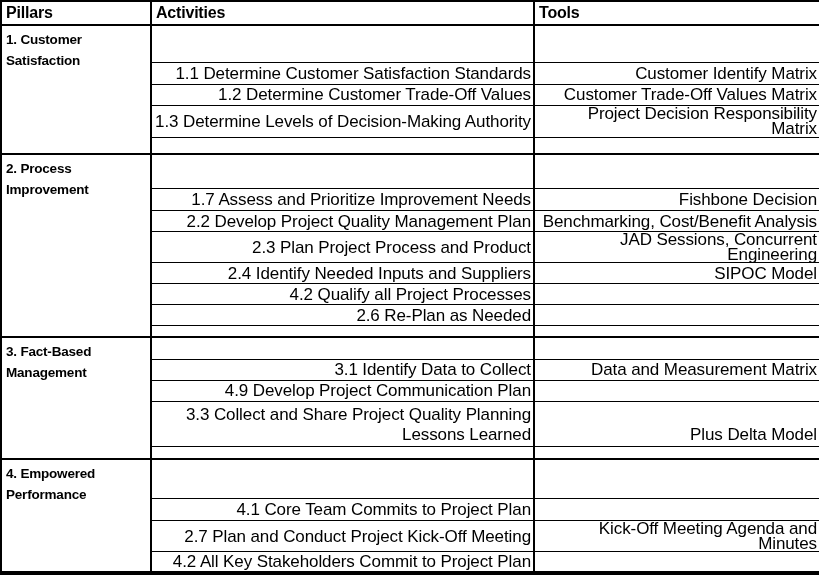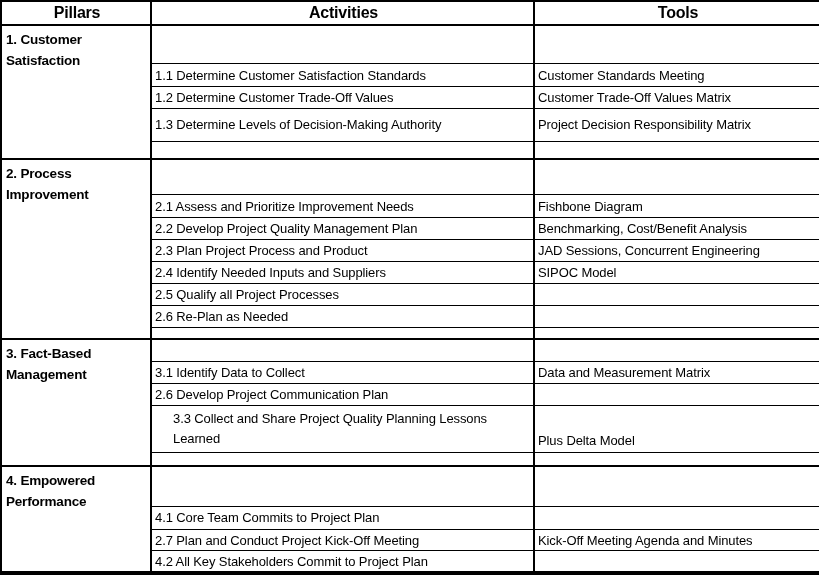--- a/index.html
+++ b/index.html
@@ -28,21 +28,21 @@
   col.c2 { width: 383px; }
   col.c3 { width: 286px; }
 
   th, td {
     border: 1px solid #000000;
     padding: 0 2px 0 3px;
     overflow: hidden;
     white-space: normal;
   }
   th {
-    text-align: center;
+    text-align: left;
     vertical-align: middle;
     font-size: 16px;
     font-weight: bold;
     border-bottom-width: 2px;
     letter-spacing: -0.2px;
     padding-left: 4px;
   }
   
   .sep { border-left-width: 2px; }
 
@@ -54,23 +54,24 @@
     font-weight: bold;
     font-size: 13.5px;
     line-height: 21px;
     padding-top: 3px;
     padding-left: 4px;
     border-right-width: 2px;
     letter-spacing: -0.2px;
   }
   td.act, td.tool {
     vertical-align: middle;
-    font-size: 13px;
+    font-size: 17px;
     line-height: 15px;
     letter-spacing: -0.1px;
+    text-align: right;
   }
   td.va-top    { vertical-align: top; padding-top: 3px; line-height: 20px; padding-left: 21px; }
   td.va-bottom { vertical-align: bottom; padding-bottom: 4px; }
 </style>
 </head>
 <body>
 
 <div class="table-wrap">
 <table class="matrix">
   <colgroup>
@@ -87,58 +88,58 @@
   </thead>
   <tbody>
 
     <tr class="sec-start" style="height:37px">
       <td class="pillar" rowspan="5">1. Customer Satisfaction</td>
       <td class="act sep"></td>
       <td class="tool sep"></td>
     </tr>
     <tr style="height:22px">
       <td class="act sep">1.1 Determine Customer Satisfaction Standards</td>
-      <td class="tool sep">Customer Standards Meeting</td>
+      <td class="tool sep">Customer Identify Matrix</td>
     </tr>
     <tr style="height:21px">
       <td class="act sep">1.2 Determine Customer Trade-Off Values</td>
       <td class="tool sep">Customer Trade-Off Values Matrix</td>
     </tr>
     <tr style="height:32px">
       <td class="act sep">1.3 Determine Levels of Decision-Making Authority</td>
       <td class="tool sep">Project Decision Responsibility Matrix</td>
     </tr>
     <tr style="height:17px">
       <td class="act sep"></td>
       <td class="tool sep"></td>
     </tr>
 
     <tr class="sec-start" style="height:34px">
       <td class="pillar" rowspan="8">2. Process Improvement</td>
       <td class="act sep"></td>
       <td class="tool sep"></td>
     </tr>
     <tr style="height:22px">
-      <td class="act sep">2.1 Assess and Prioritize Improvement Needs</td>
-      <td class="tool sep">Fishbone Diagram</td>
+      <td class="act sep">1.7 Assess and Prioritize Improvement Needs</td>
+      <td class="tool sep">Fishbone Decision</td>
     </tr>
     <tr style="height:21px">
       <td class="act sep">2.2 Develop Project Quality Management Plan</td>
       <td class="tool sep">Benchmarking, Cost/Benefit Analysis</td>
     </tr>
     <tr style="height:21px">
       <td class="act sep">2.3 Plan Project Process and Product</td>
       <td class="tool sep">JAD Sessions, Concurrent Engineering</td>
     </tr>
     <tr style="height:21px">
       <td class="act sep">2.4 Identify Needed Inputs and Suppliers</td>
       <td class="tool sep">SIPOC Model</td>
     </tr>
     <tr style="height:21px">
-      <td class="act sep">2.5 Qualify all Project Processes</td>
+      <td class="act sep">4.2 Qualify all Project Processes</td>
       <td class="tool sep"></td>
     </tr>
     <tr style="height:21px">
       <td class="act sep">2.6 Re-Plan as Needed</td>
       <td class="tool sep"></td>
     </tr>
     <tr style="height:11px">
       <td class="act sep"></td>
       <td class="tool sep"></td>
     </tr>
@@ -146,21 +147,21 @@
     <tr class="sec-start" style="height:22px">
       <td class="pillar" rowspan="5">3. Fact-Based Management</td>
       <td class="act sep"></td>
       <td class="tool sep"></td>
     </tr>
     <tr style="height:21px">
       <td class="act sep">3.1 Identify Data to Collect</td>
       <td class="tool sep">Data and Measurement Matrix</td>
     </tr>
     <tr style="height:21px">
-      <td class="act sep">2.6 Develop Project Communication Plan</td>
+      <td class="act sep">4.9 Develop Project Communication Plan</td>
       <td class="tool sep"></td>
     </tr>
     <tr style="height:45px">
       <td class="act sep va-top">3.3 Collect and Share Project Quality Planning Lessons Learned</td>
       <td class="tool sep va-bottom">Plus Delta Model</td>
     </tr>
     <tr style="height:13px">
       <td class="act sep"></td>
       <td class="tool sep"></td>
     </tr>

